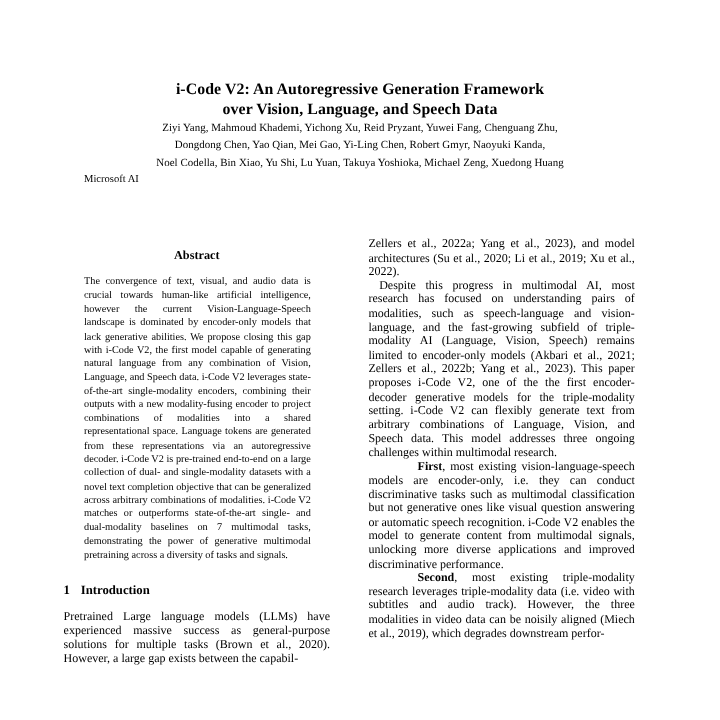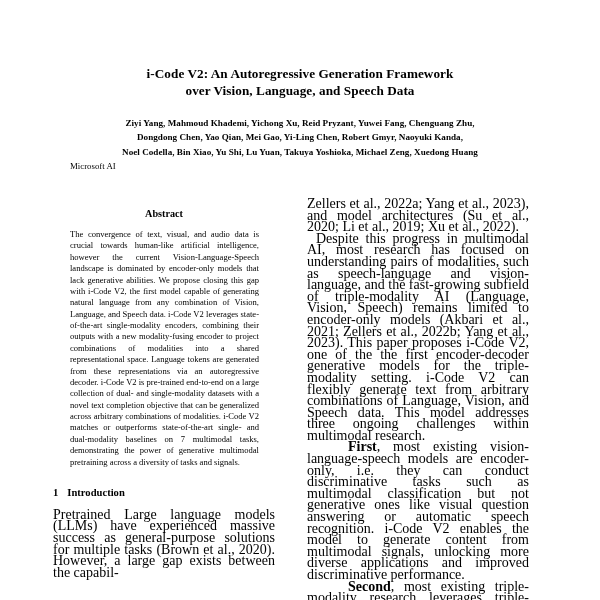--- a/index.html
+++ b/index.html
@@ -35,23 +35,22 @@
     font-weight: bold;
     line-height: 16.5px;
     letter-spacing: 0.005em;
     margin: 0;
   }
   .paper-title .tline {
     display: block;
   }
 
   .authors {
-    margin-top: 17px;
     font-size: 9.1px;
-    font-weight: bold;
+    font-weight: normal;
     line-height: 14.3px;
     text-align: center;
     letter-spacing: 0.004em;
   }
   .authors .aline {
     display: block;
   }
   .affiliation {
     margin-top: 1px;
     font-size: 8.8px;
@@ -107,21 +106,21 @@
     font-weight: bold;
     line-height: 14px;
     display: flex;
     gap: 9px;
   }
   .sec-num {
     display: inline-block;
   }
 
   .para {
-    font-size: 14px;
+    font-size: 10px;
     line-height: 11.6px;
     text-align: justify;
     text-justify: inter-word;
     hyphens: none;
     margin: 0;
   }
   .para.first-para {
     margin-top: 9px;
   }
   .para.indent {

